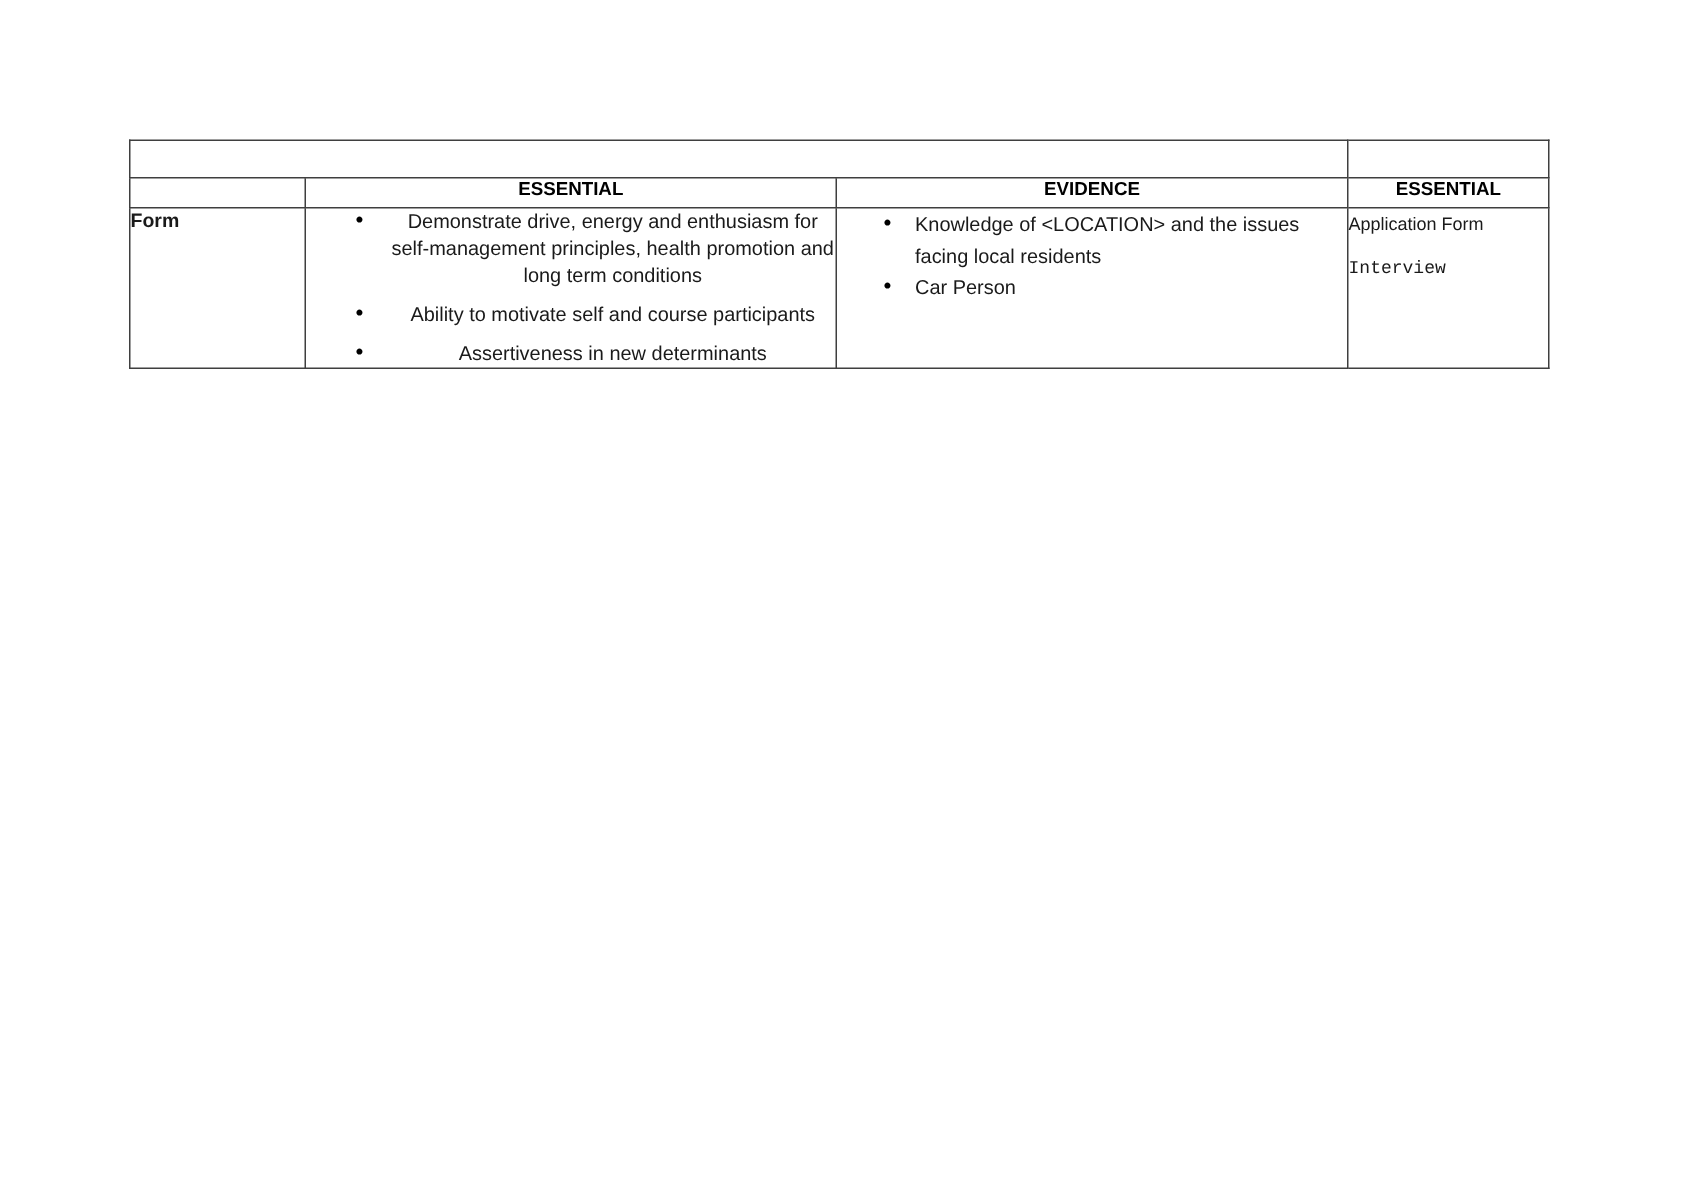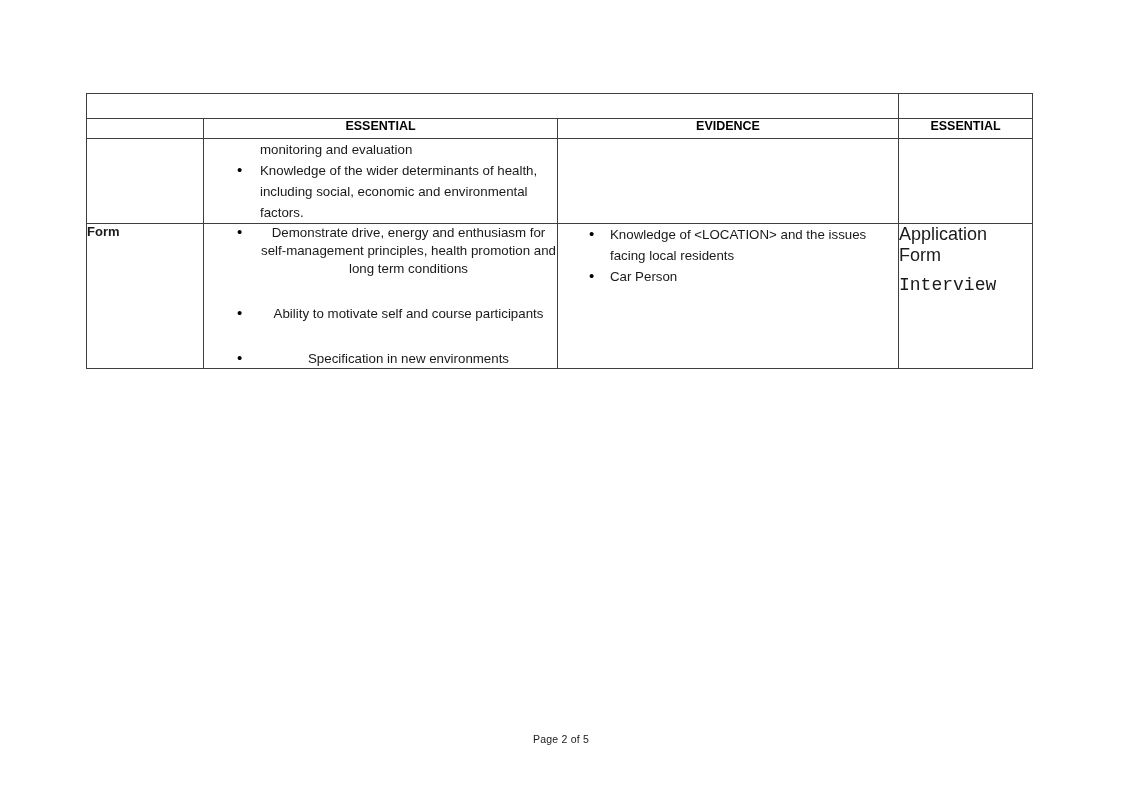--- a/index.html
+++ b/index.html
@@ -85,21 +85,21 @@
   }
 
   .body-cell {
     padding: 6px 8px 8px 8px;
     font-size: 13.3px;
     line-height: 21px;
   }
 
   .evidence-cell {
     padding: 8px 6px 8px 7px;
-    font-size: 18px;
+    font-size: 12px;
     line-height: 21px;
   }
 
   .evidence-cell .ev-line {
     margin: 0 0 9px 0;
   }
   .evidence-cell .ev-line:last-child { margin-bottom: 0; font-family: Liberation Mono, monospace; }
 
   
   .cont-line {
@@ -124,21 +124,21 @@
     content: "\2022";
     position: absolute;
     left: 33px;
     top: -1px;
     font-size: 15px;
     line-height: 21px;
     color: #000000;
   }
   ul.bullets.tight > li { line-height: 18px; text-align: center; }
   ul.bullets.tight > li::before { line-height: 18px; }
-  ul.bullets.tight > li + li { margin-top: 27px; }
+  ul.bullets.tight > li + li { margin-top: 8px; }
 
   ul.bullets.des > li { padding-left: 52px; }
   ul.bullets.des > li::before { left: 31px; }
 
   .footer {
     position: absolute;
     left: 0;
     top: 733px;
     width: 1122px;
     text-align: center;
@@ -166,51 +166,39 @@
         <td class="title-blank"></td>
       </tr>
 
       <tr>
         <td class="colhead colhead-blank"></td>
         <td class="colhead">ESSENTIAL</td>
         <td class="colhead">EVIDENCE</td>
         <td class="colhead">ESSENTIAL</td>
       </tr>
 
-      <tr>
-        <td class="cat-cell"></td>
-        <td class="body-cell">
-          <div class="cont-line">monitoring and evaluation</div>
-          <ul class="bullets">
-            <li>Knowledge of the wider determinants of health, including social, economic and environmental factors.</li>
-          </ul>
-        </td>
-        <td class="body-cell"></td>
-        <td class="evidence-cell"></td>
-      </tr>
 
       <tr>
         <td class="cat-cell">Form</td>
         <td class="body-cell">
           <ul class="bullets tight">
             <li>Demonstrate drive, energy and enthusiasm for self-management principles, health promotion and long term conditions</li>
             <li>Ability to motivate self and course participants</li>
-            <li>Specification in new environments</li>
+            <li>Assertiveness in new determinants</li>
           </ul>
         </td>
         <td class="body-cell">
           <ul class="bullets des">
             <li>Knowledge of &lt;LOCATION&gt; and the issues facing local residents</li>
             <li>Car Person</li>
           </ul>
         </td>
         <td class="evidence-cell">
           <div class="ev-line">Application Form</div>
           <div class="ev-line">Interview</div>
         </td>
       </tr>
 
     </tbody>
   </table>
 
-  <div class="footer">Page 2 of 5</div>
 
 </div>
 
 </body></html>

